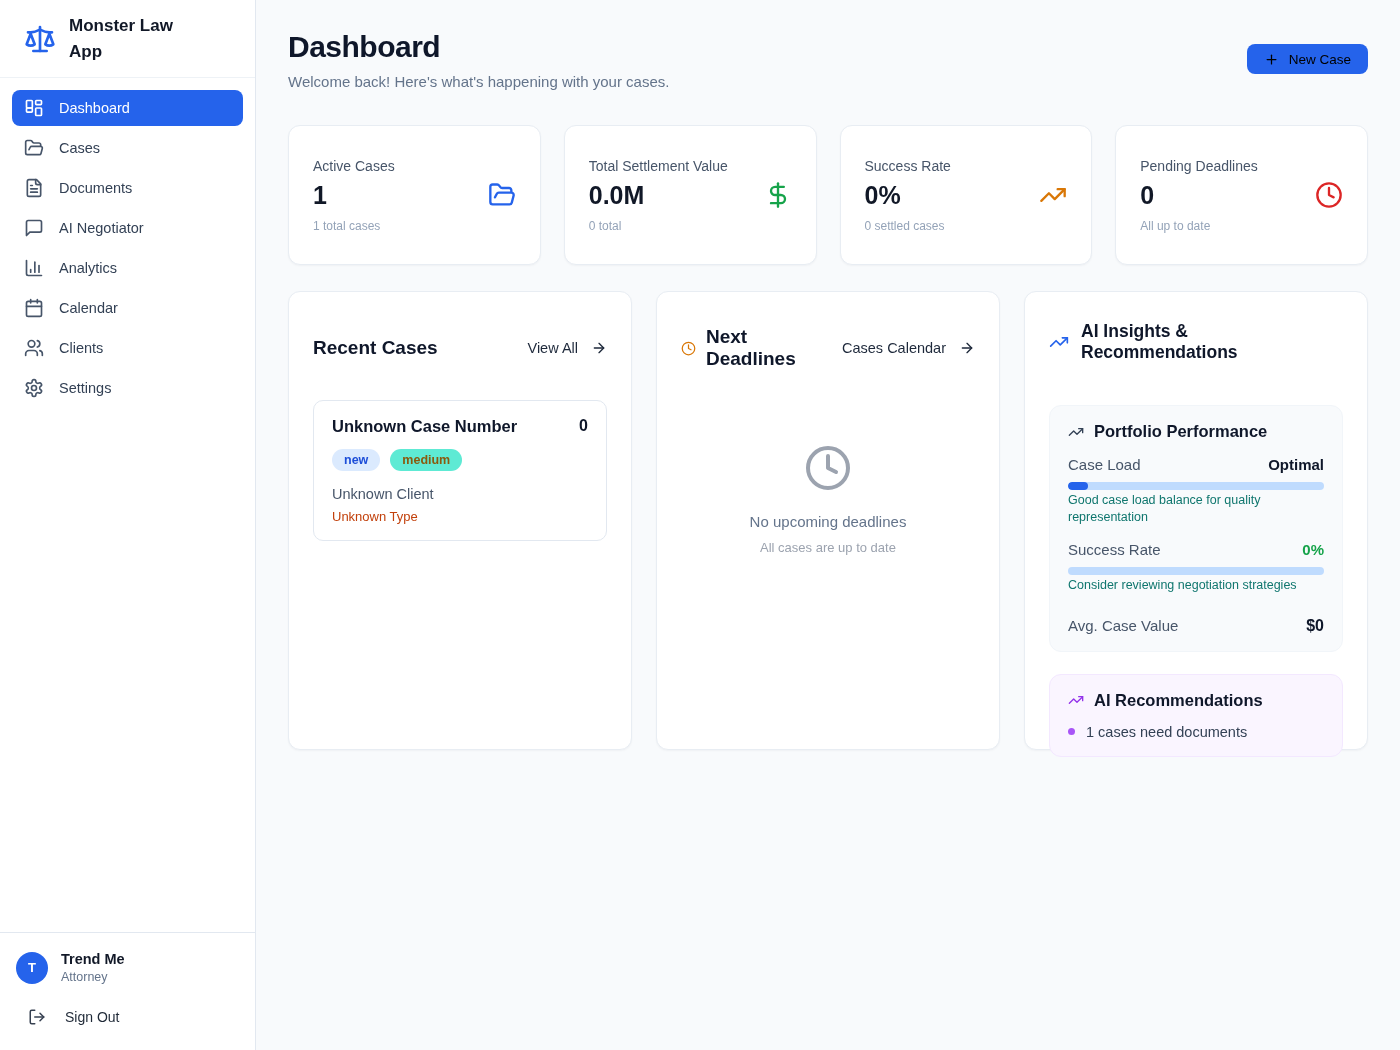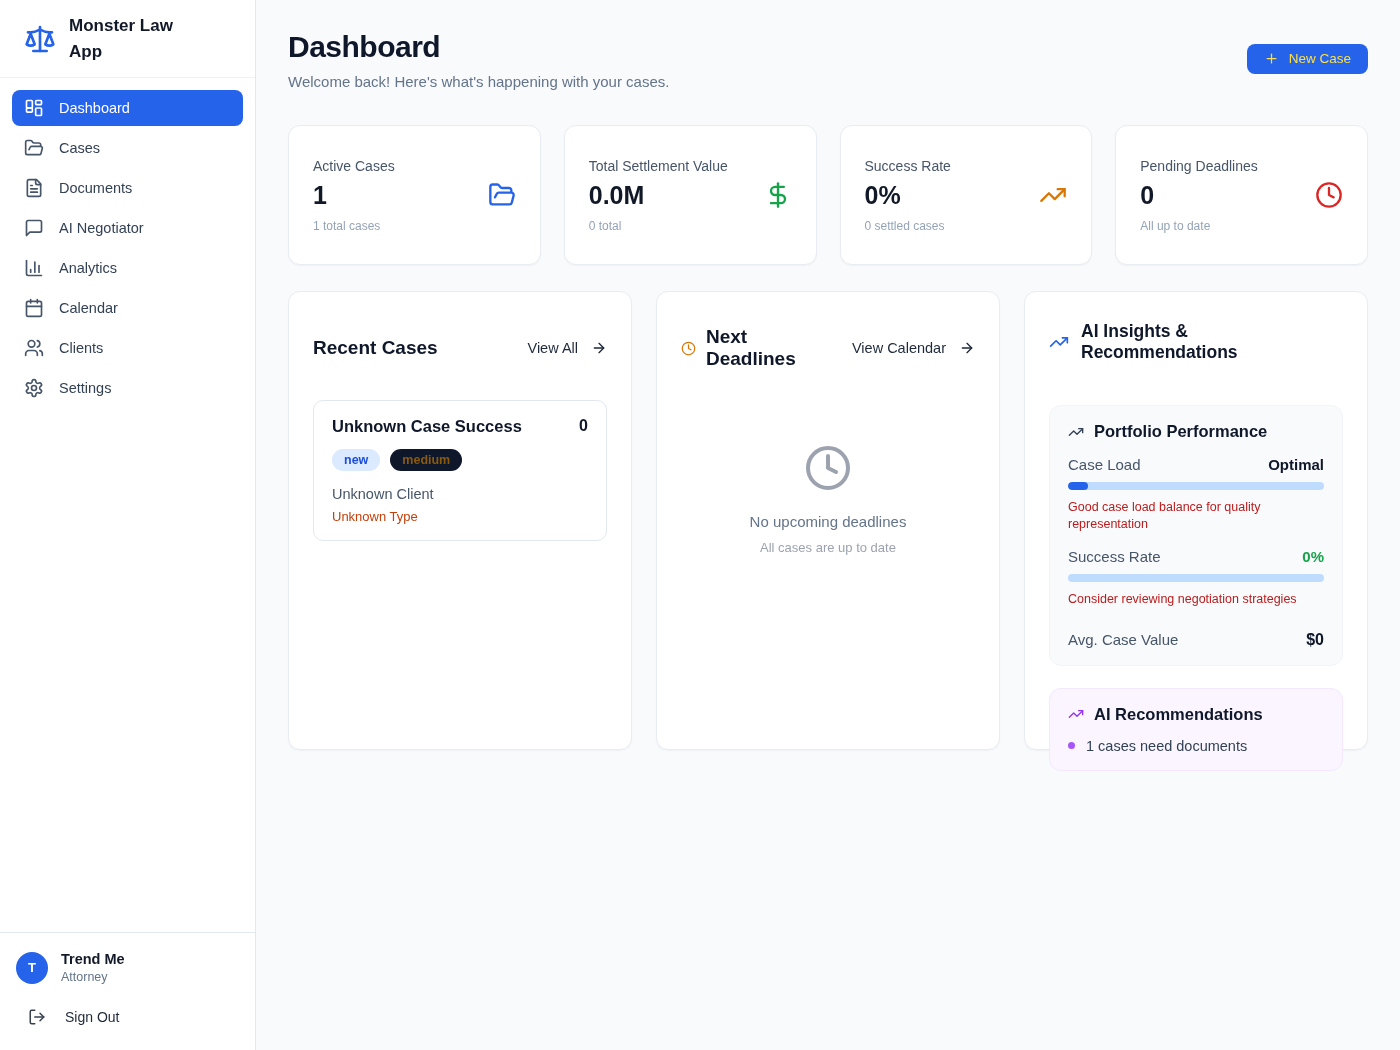--- a/index.html
+++ b/index.html
@@ -29,21 +29,21 @@
   .user-name { font-size:14.5px; font-weight:700; color:#111827; }
   .user-role { font-size:12.5px; color:#64748b; margin-top:3px; }
   .signout-row { display:flex; align-items:center; gap:19px; padding:24px 0 24px 12px; font-size:14px; font-weight:400; color:#1f2937; cursor:pointer; }
   .signout-row svg { width:18px; height:18px; color:#374151; }
 
   
   .main { flex:1; padding:30px 32px; }
   .main-header { display:flex; justify-content:space-between; align-items:flex-start; }
   .page-title { font-size:30px; font-weight:800; letter-spacing:-0.5px; color:#0f172a; }
   .page-subtitle { font-size:15px; color:#64748b; margin-top:9px; }
-  .btn-new-case { display:flex; align-items:flex-end; gap:10px; background:#2563eb; color:#fde047; border:none; border-radius:8px; padding:8px 17px; height:30px; font-size:13.5px; font-weight:500; font-family:inherit; cursor:pointer; margin-top:14px; }
+  .btn-new-case { display:flex; align-items:center; gap:10px; background:#2563eb; color:#000000; border:none; border-radius:8px; padding:8px 17px; height:30px; font-size:13.5px; font-weight:500; font-family:inherit; cursor:pointer; margin-top:14px; }
   .btn-new-case svg { width:15px; height:15px; }
 
   
   .stats-grid { display:grid; grid-template-columns:repeat(4,1fr); gap:23px; margin-top:35px; }
   .stat-card { background:#fff; border:1px solid #e8edf3; border-radius:12px; padding:20px 24px; display:flex; justify-content:space-between; align-items:center; box-shadow:0 1px 2px rgba(16,24,40,.04); height:140px; }
   .stat-label { font-size:14px; color:#475569; }
   .stat-value { font-size:25px; font-weight:800; margin-top:7px; color:#111827; }
   .stat-sub { font-size:12px; color:#94a3b8; margin-top:9px; }
   .stat-icon svg { width:28px; height:28px; }
   .c-blue { color:#2563eb; } .c-green { color:#16a34a; } .c-amber { color:#d97706; } .c-red { color:#dc2626; }
@@ -57,21 +57,21 @@
   .panel-link svg { width:16px; height:16px; color:#1e293b; }
 
   
   .case-card { border:1px solid #e2e8f0; border-radius:10px; padding:16px 18px; margin-top:20px; cursor:pointer; }
   .case-top { display:flex; justify-content:space-between; align-items:flex-start; }
   .case-title { font-size:16.5px; font-weight:700; color:#0f172a; }
   .case-count { font-size:16px; font-weight:600; color:#0f172a; }
   .badges { display:flex; gap:10px; margin-top:13px; }
   .badge { font-size:12.5px; font-weight:600; padding:4px 12px; border-radius:999px; }
   .badge-new { background:#dbeafe; color:#1d4ed8; }
-  .badge-medium { background:#0f172a; color:#8a5a0e; }
+  .badge-medium { background:#5eead4; color:#8a5a0e; }
   .case-client { font-size:14.5px; color:#475569; margin-top:15px; }
   .case-type { font-size:13px; color:#c2410c; margin-top:7px; }
 
   
   .deadlines-left { display:flex; align-items:center; gap:10px; }
   .deadlines-left svg { width:15px; height:15px; color:#d97706; flex-shrink:0; }
   .deadlines-title { max-width:112px; }
   .empty-state { display:flex; flex-direction:column; align-items:center; margin-top:64px; }
   .empty-state svg { width:48px; height:48px; color:#9ca3af; }
   .empty-title { font-size:15px; color:#64748b; margin-top:21px; }
@@ -85,21 +85,21 @@
   .pf-header { display:flex; align-items:center; gap:10px; }
   .pf-header svg { width:16px; height:16px; color:#334155; flex-shrink:0; }
   .pf-title { font-size:16.5px; font-weight:700; color:#0f172a; }
   .metric { margin-top:15px; }
   .metric-row { display:flex; justify-content:space-between; align-items:center; font-size:15px; }
   .metric-label { color:#475569; }
   .metric-value { font-weight:600; color:#0f172a; }
   .metric-value.green { color:#16a34a; }
   .bar { height:8px; border-radius:4px; background:#bfdbfe; margin-top:9px; overflow:hidden; }
   .bar-fill { height:100%; background:#2563eb; border-radius:4px; width:0; }
-  .metric-caption { font-size:12.5px; color:#b91c1c; margin-top:9px; line-height:1.35; max-width:240px; }
+  .metric-caption { font-size:12.5px; color:#0f766e; margin-top:2px; line-height:1.35; max-width:240px; }
   .avg-row { display:flex; justify-content:space-between; align-items:center; margin-top:23px; }
   .avg-label { font-size:15px; color:#475569; }
   .avg-value { font-size:16px; font-weight:700; color:#0f172a; }
   .reco-card { background:#faf5ff; border:1px solid #f3e8ff; border-radius:12px; padding:16px 18px; margin-top:22px; }
   .reco-header { display:flex; align-items:center; gap:10px; }
   .reco-header svg { width:16px; height:16px; color:#9333ea; flex-shrink:0; }
   .reco-title { font-size:16.5px; font-weight:700; color:#0f172a; }
   .reco-item { display:flex; align-items:center; gap:11px; margin-top:14px; font-size:14.5px; color:#334155; }
   .reco-dot { width:7px; height:7px; border-radius:50%; background:#a855f7; flex-shrink:0; }
 </style>
@@ -283,21 +283,21 @@
         <button class="panel-link">
           <span>View All</span>
           <svg viewBox="0 0 24 24" fill="none" stroke="currentColor" stroke-width="2" stroke-linecap="round" stroke-linejoin="round">
               <path d="M5 12h14"></path>
               <path d="m12 5 7 7-7 7"></path>
             </svg>
         </button>
       </div>
       <div class="case-card">
         <div class="case-top">
-          <div class="case-title">Unknown Case Success</div>
+          <div class="case-title">Unknown Case Number</div>
           <div class="case-count">0</div>
         </div>
         <div class="badges">
           <span class="badge badge-new">new</span>
           <span class="badge badge-medium">medium</span>
         </div>
         <div class="case-client">Unknown Client</div>
         <div class="case-type">Unknown Type</div>
       </div>
     </section>
@@ -305,21 +305,21 @@
     <section class="panel">
       <div class="panel-header">
         <div class="deadlines-left">
           <svg viewBox="0 0 24 24" fill="none" stroke="currentColor" stroke-width="2" stroke-linecap="round" stroke-linejoin="round">
               <circle cx="12" cy="12" r="10"></circle>
               <polyline points="12 6 12 12 16 14"></polyline>
             </svg>
           <h2 class="panel-title deadlines-title">Next Deadlines</h2>
         </div>
         <button class="panel-link">
-          <span>View Calendar</span>
+          <span>Cases Calendar</span>
           <svg viewBox="0 0 24 24" fill="none" stroke="currentColor" stroke-width="2" stroke-linecap="round" stroke-linejoin="round">
               <path d="M5 12h14"></path>
               <path d="m12 5 7 7-7 7"></path>
             </svg>
         </button>
       </div>
       <div class="empty-state">
         <svg viewBox="0 0 24 24" fill="none" stroke="currentColor" stroke-width="2" stroke-linecap="round" stroke-linejoin="round">
             <circle cx="12" cy="12" r="10"></circle>
             <polyline points="12 6 12 12 16 14"></polyline>

